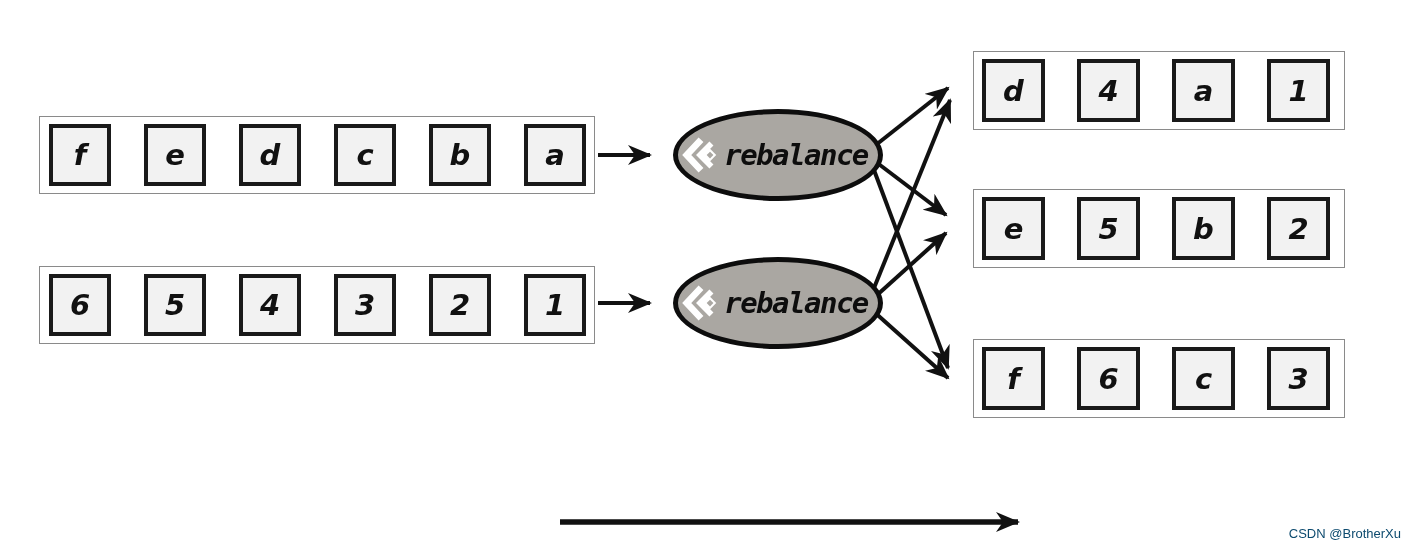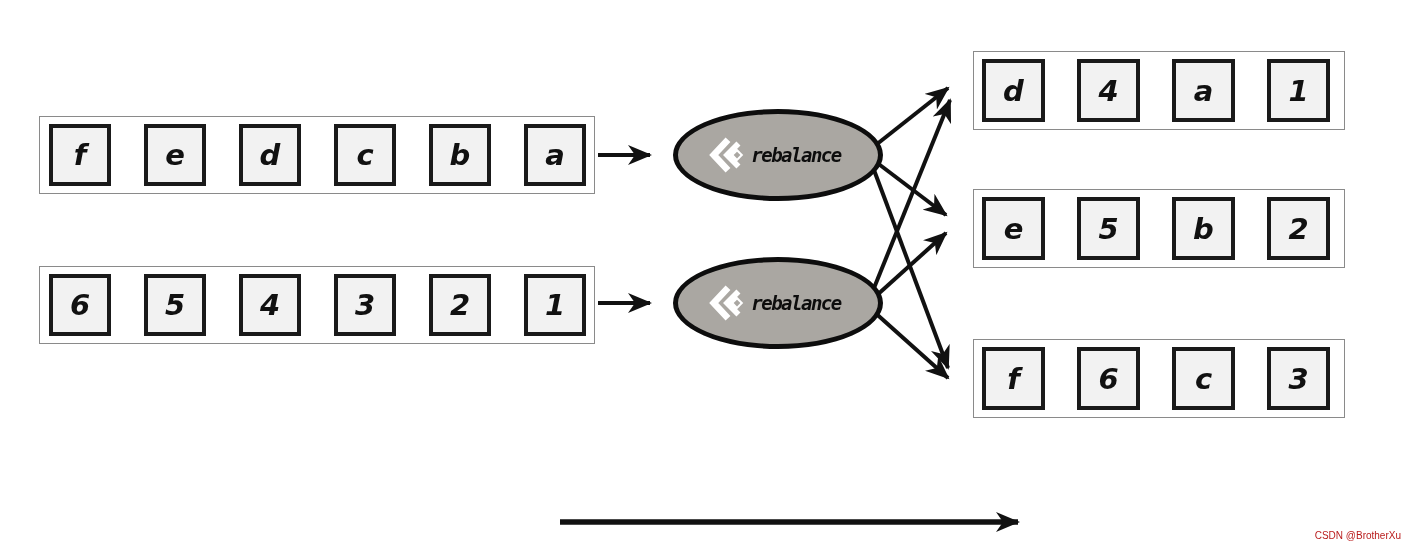--- a/index.html
+++ b/index.html
@@ -56,39 +56,39 @@
     display: flex;
     align-items: center;
     justify-content: center;
     gap: 4px;
     z-index: 2;
   }
   .op-label {
     font-family: "DejaVu Sans Mono", monospace;
     font-style: italic;
     font-weight: bold;
-    font-size: 19px;
+    font-size: 29px;
     letter-spacing: -1.5px;
     color: #0d0d0d;
     white-space: nowrap;
   }
   .op-icon { width: 38px; height: 40px; flex: 0 0 auto; margin-left: -6px; }
   .arrows {
     position: absolute;
     left: 0; top: 0;
     width: 1411px; height: 550px;
     z-index: 1;
   }
   .watermark {
     position: absolute;
     right: 10px;
     bottom: 9px;
     font-family: "Liberation Sans", sans-serif;
-    font-size: 10px;
-    color: #b91c1c;
+    font-size: 13px;
+    color: #0c4a6e;
     z-index: 3;
   }
 </style>
 </head>
 <body>
 
 <div class="canvas">
 
   <svg class="arrows" viewBox="0 0 1411 550" xmlns="http://www.w3.org/2000/svg">
     <defs>

